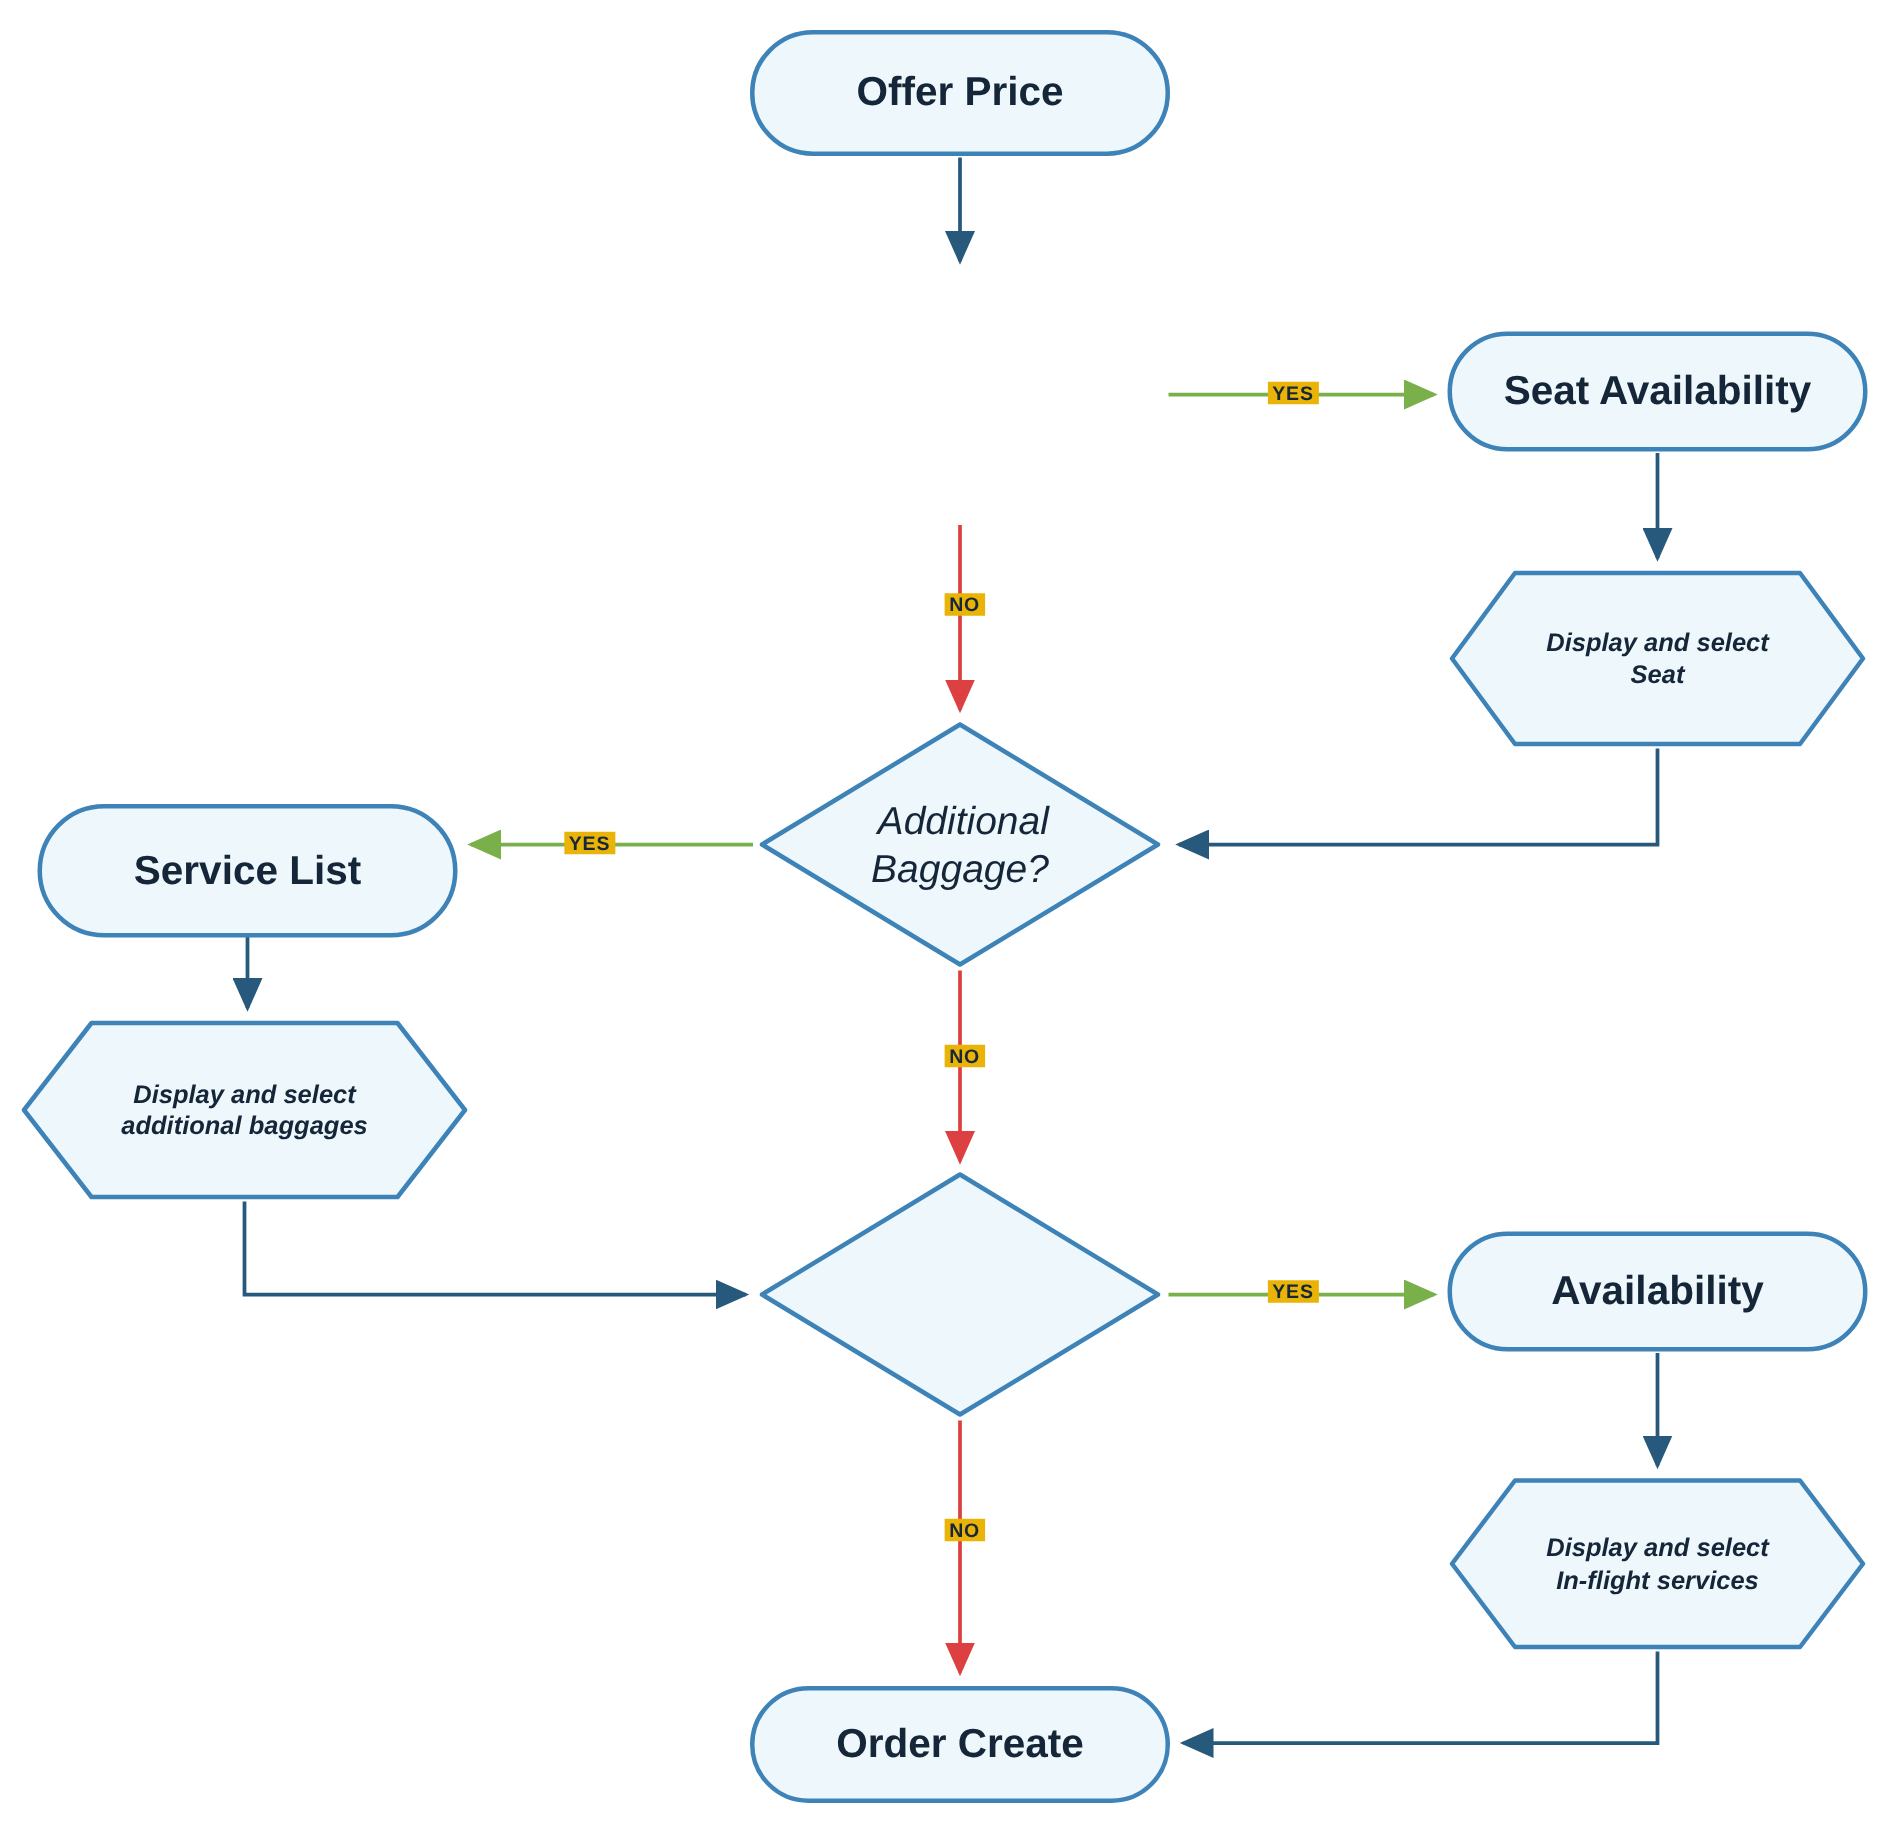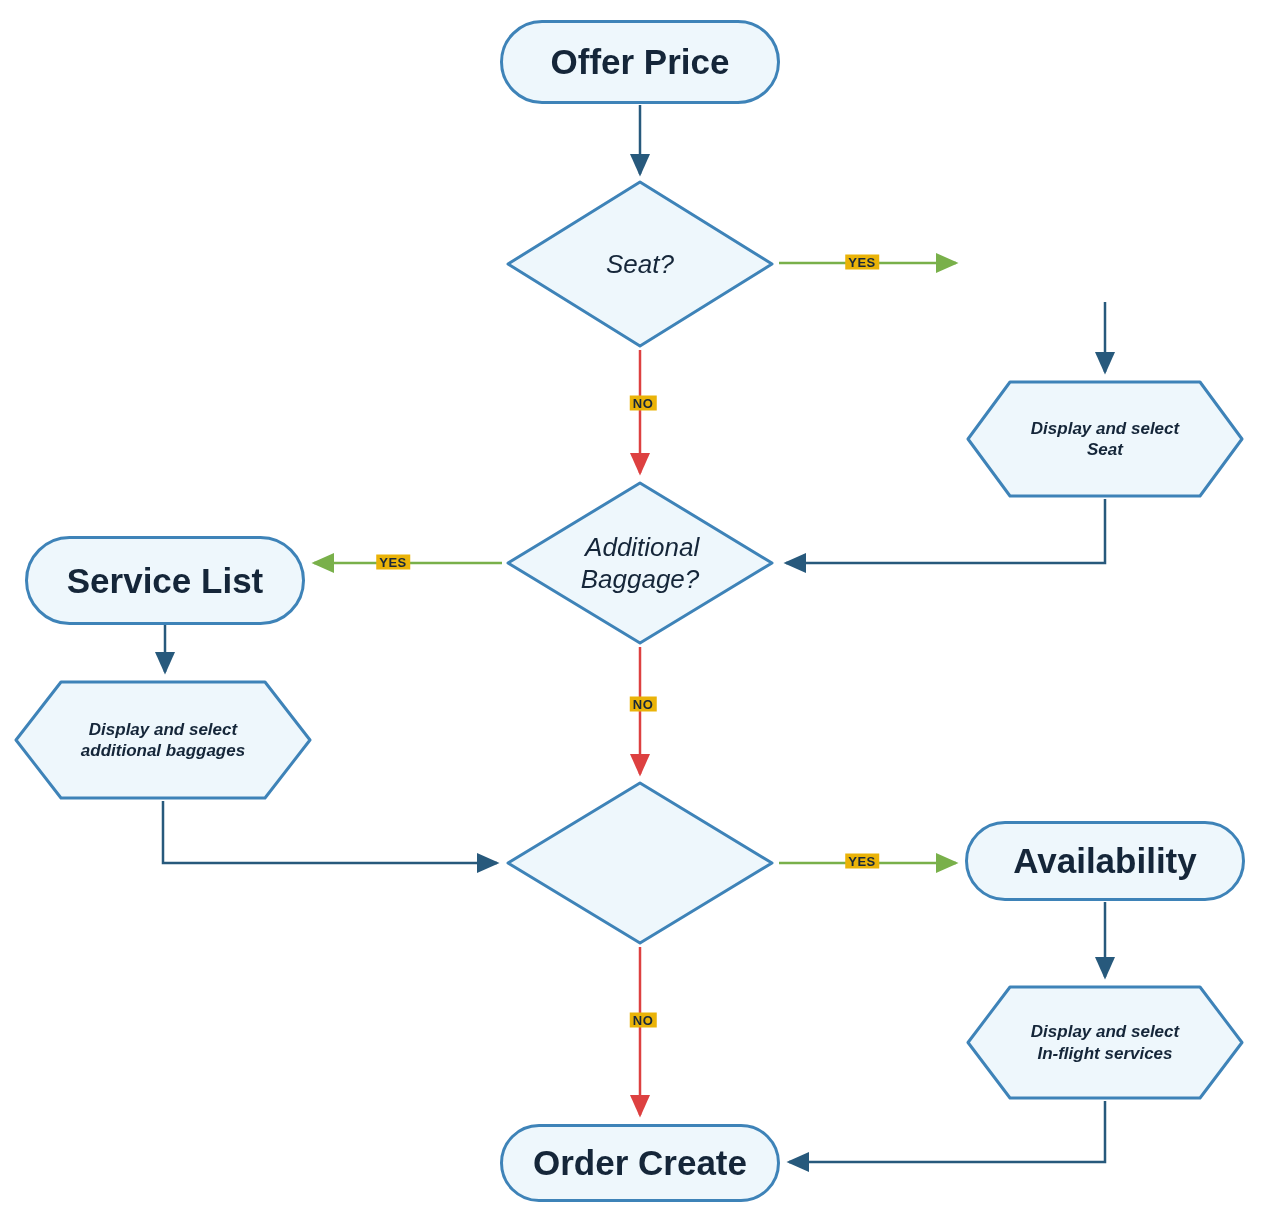--- a/index.html
+++ b/index.html
@@ -37,21 +37,21 @@
     stroke-width: 3;
     stroke-linejoin: round;
   }
   .node-label {
     position: relative;
     z-index: 1;
     white-space: pre-line;
     line-height: 1.25;
     padding: 0 8px;
   }
-  .terminator .node-label { font-size: 35px; font-weight: bold; }
+  .terminator .node-label { font-size: 27px; font-weight: bold; }
   .diamond .node-label { font-size: 26px; font-style: italic; font-weight: 500; }
   .hex .node-label { font-size: 17px; font-style: italic; font-weight: bold; }
 
   .edge-label {
     position: absolute;
     transform: translate(-50%, -50%);
     font-size: 13px;
     font-weight: bold;
     letter-spacing: 0.5px;
     color: #17273a;
@@ -90,27 +90,24 @@
     <path class="e-yes" d="M779,863 H956" marker-end="url(#ah-yes)"></path>
     <path class="e-no" d="M640,947 V1115" marker-end="url(#ah-no)"></path>
     <path class="e-flow" d="M1105,902 V977" marker-end="url(#ah-flow)"></path>
     <path class="e-flow" d="M1105,1101 V1162 H789" marker-end="url(#ah-flow)"></path>
   </svg>
 
   <div class="node terminator" style="left:500px; top:20px; width:280px; height:84px;">
     <span class="node-label">Offer Price</span>
   </div>
 
-  <div class="node diamond" style="left:505px; top:180px; width:270px; height:168px;">
-    <svg class="shape-svg" viewBox="0 0 270 168">
-      <polygon points="135,2 267,84 135,166 3,84"></polygon>
-    </svg>
-    <span class="node-label">Seat?</span>
+
+  <div class="node terminator" style="left:965px; top:221px; width:280px; height:80px;">
+    <span class="node-label">Seat Availability</span>
   </div>
-
 
   <div class="node hex" style="left:965px; top:380px; width:280px; height:118px;">
     <svg class="shape-svg" viewBox="0 0 280 118">
       <polygon points="45,2 235,2 277,59 235,116 45,116 3,59"></polygon>
     </svg>
     <span class="node-label">Display and select
 Seat</span>
   </div>
 
   <div class="node diamond" style="left:505px; top:481px; width:270px; height:164px;text-align:right;">

